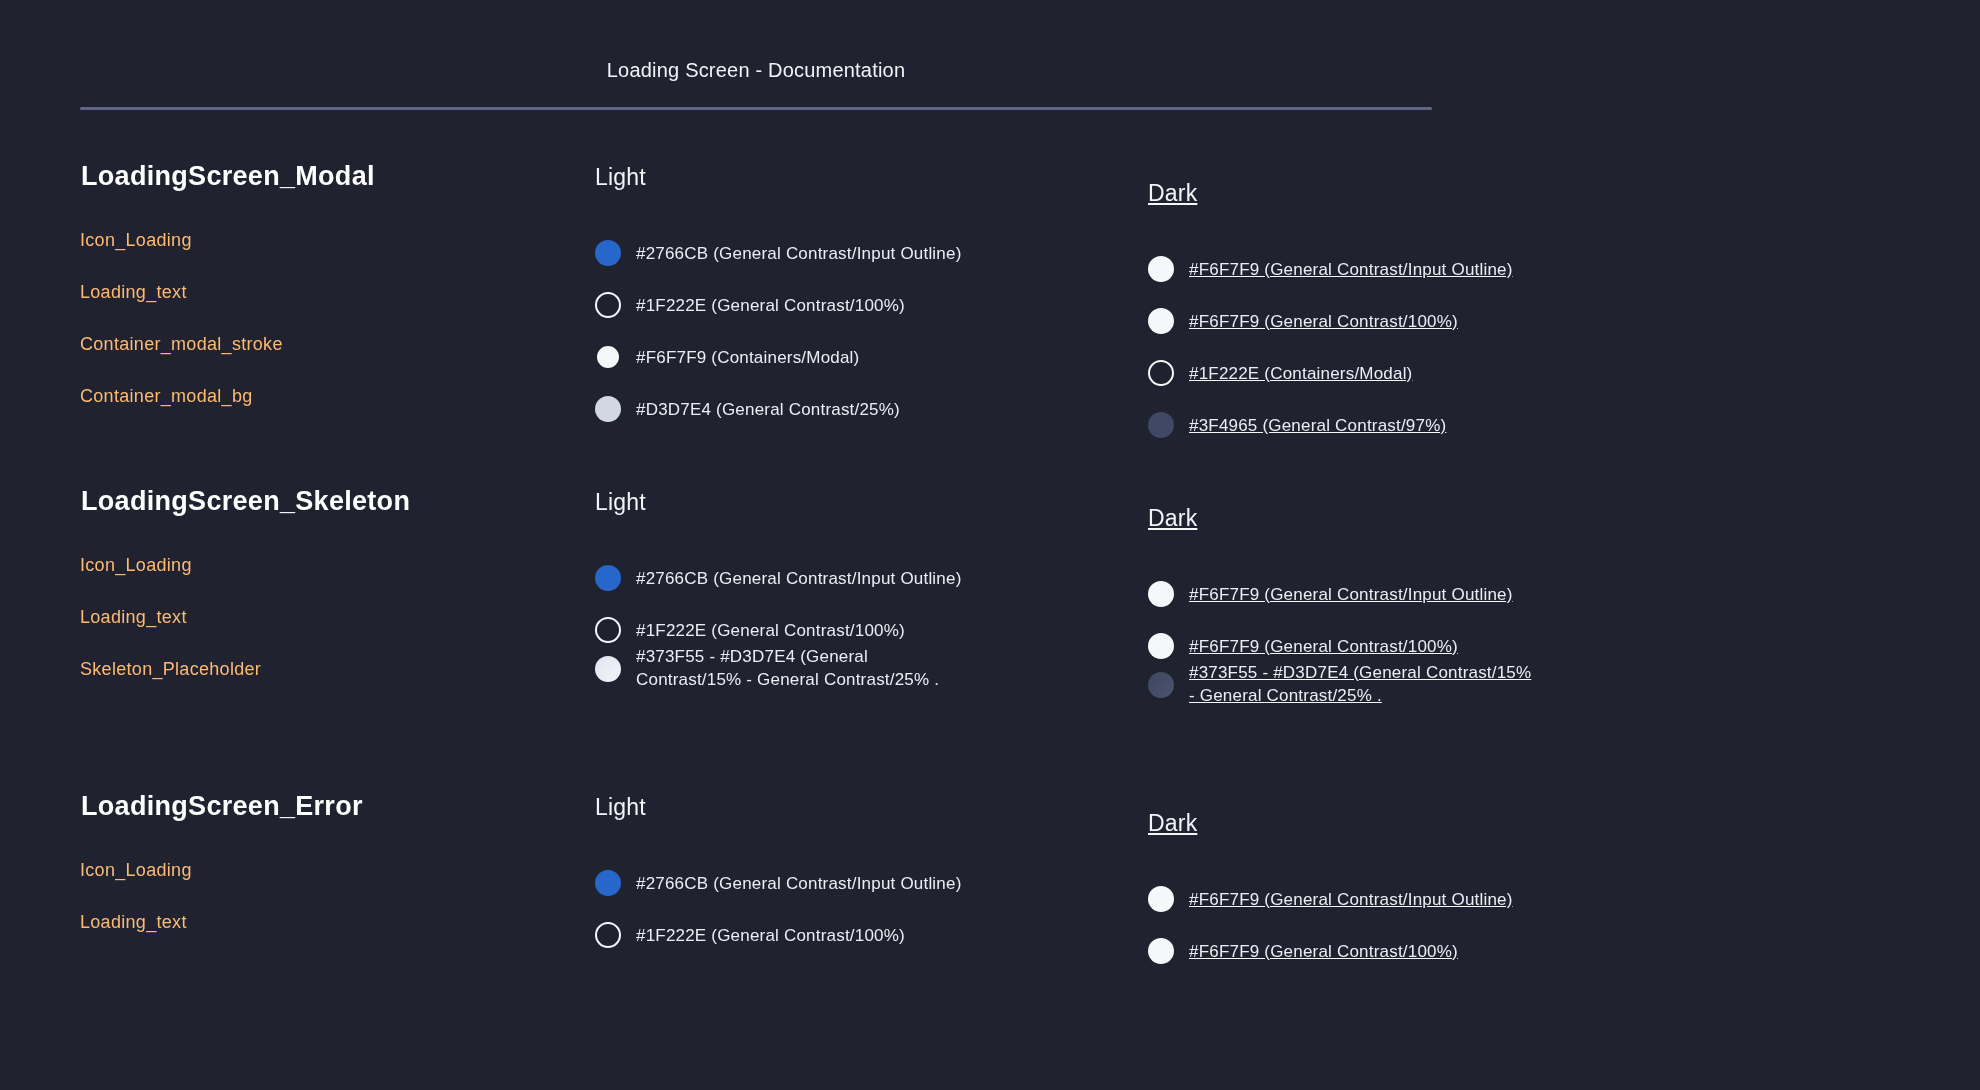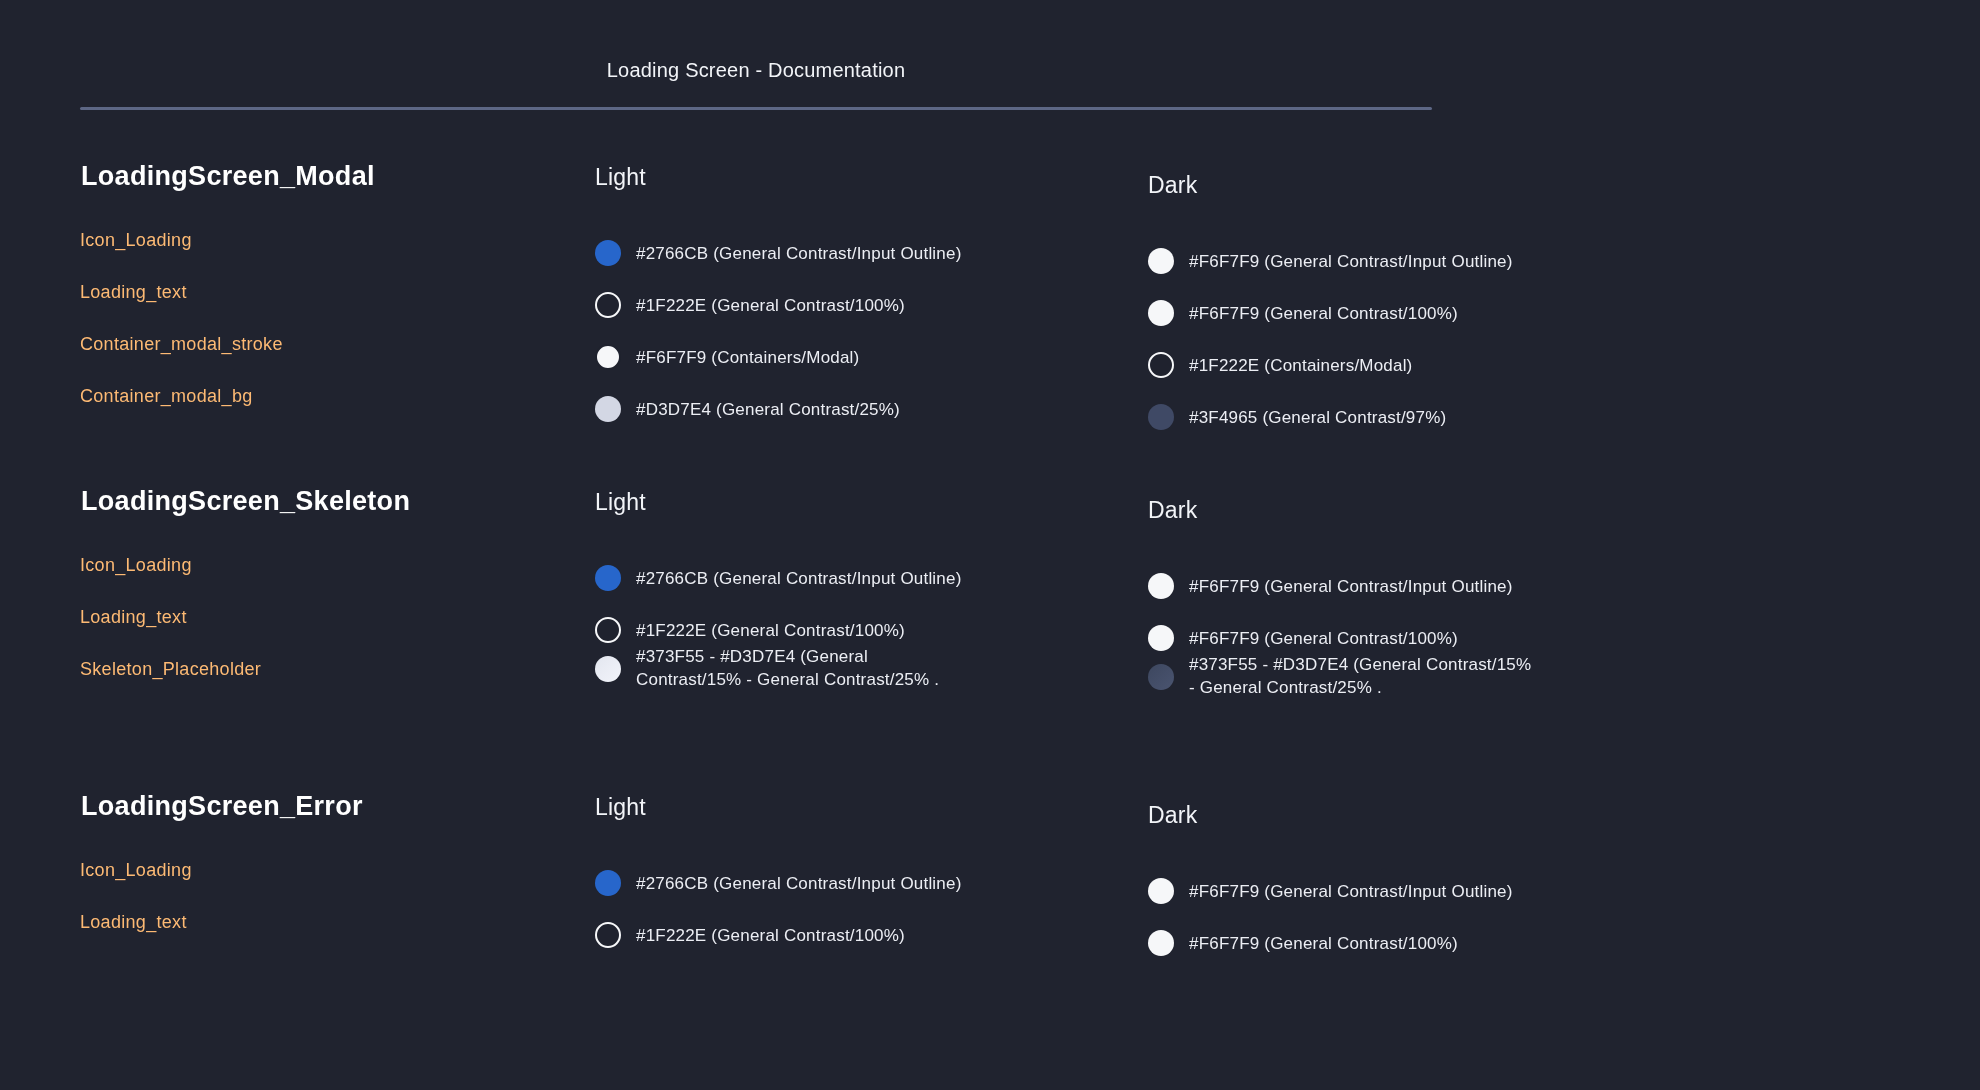--- a/index.html
+++ b/index.html
@@ -62,22 +62,23 @@
   }
   .col-light {
     position: absolute;
     left: 595px;
     top: 0;
     width: 480px;
   }
   .col-dark {
     position: absolute;
     left: 1148px;
-    top: 8px;
+    top: 16px;
     width: 500px;
+    text-decoration: underline;
   }
 
   .section-title {
     font-size: 27px;
     font-weight: 700;
     letter-spacing: 0.3px;
     color: #ffffff;
     line-height: 1.25;
     margin: 0 0 20px 1px;
     white-space: nowrap;

